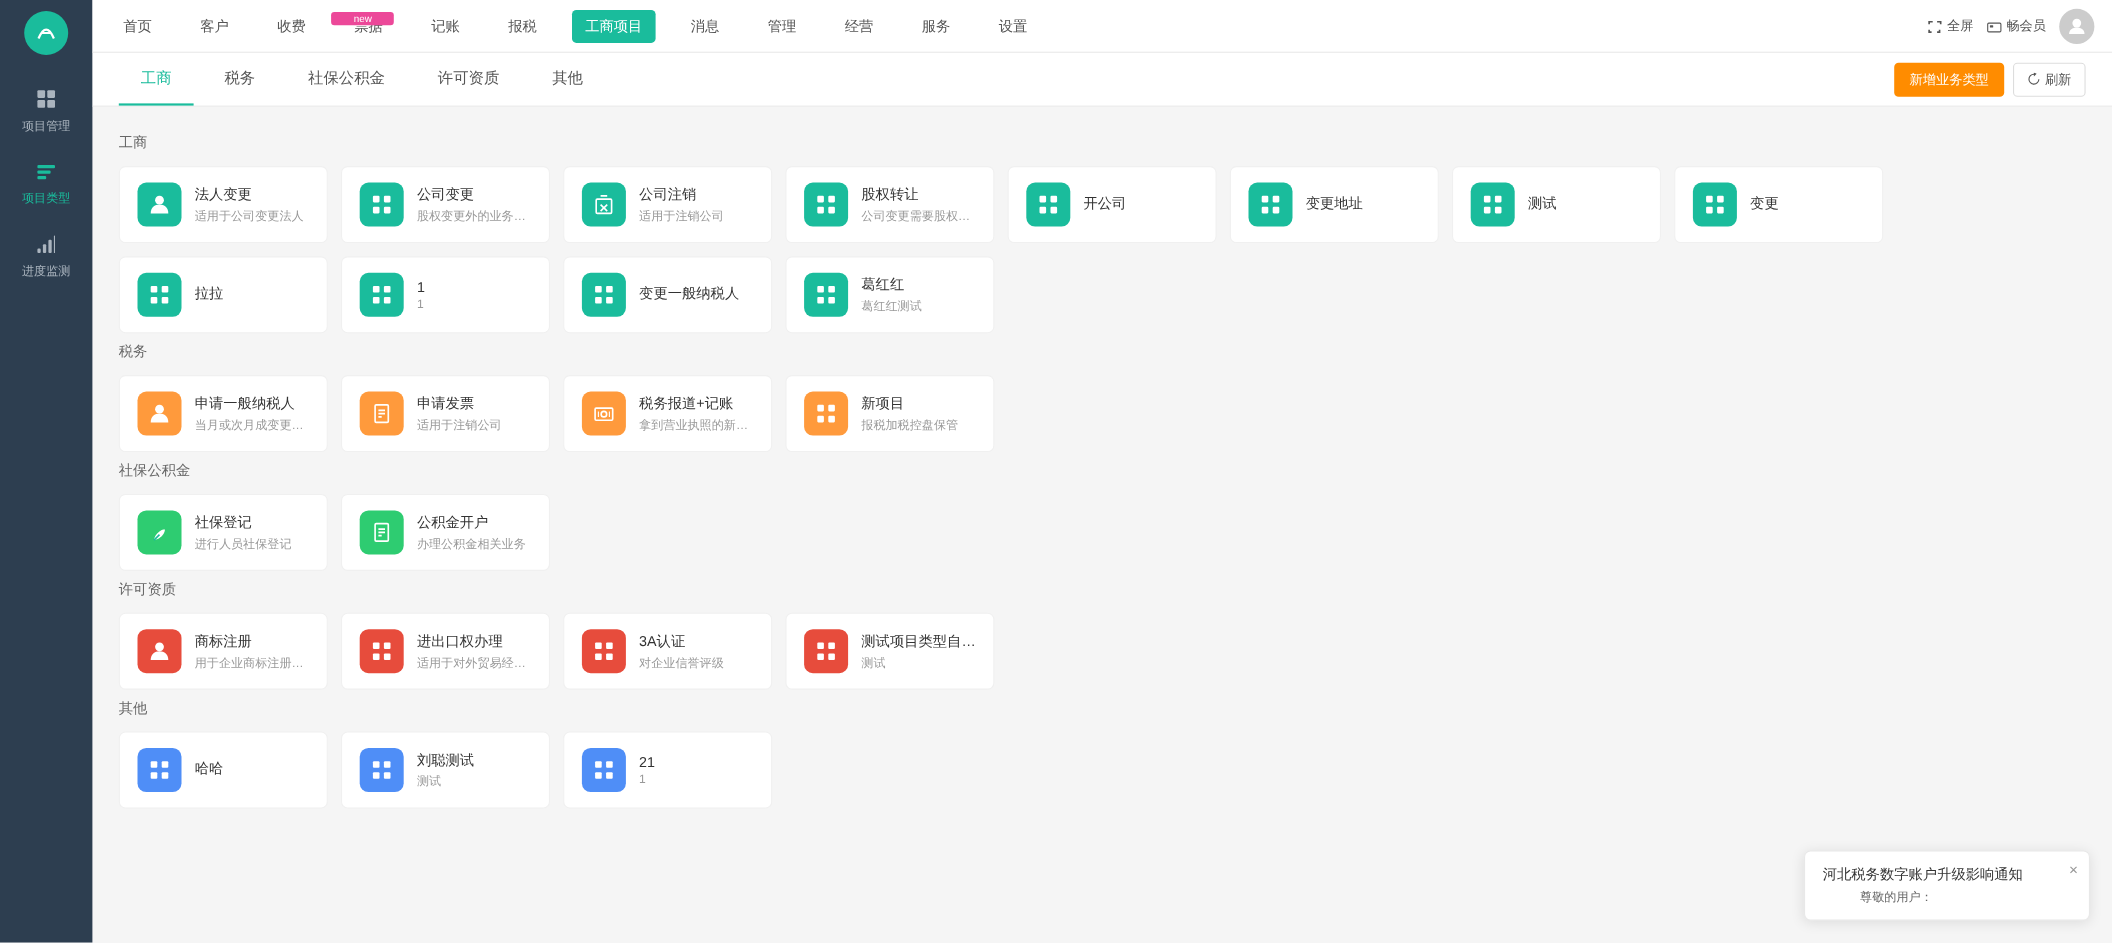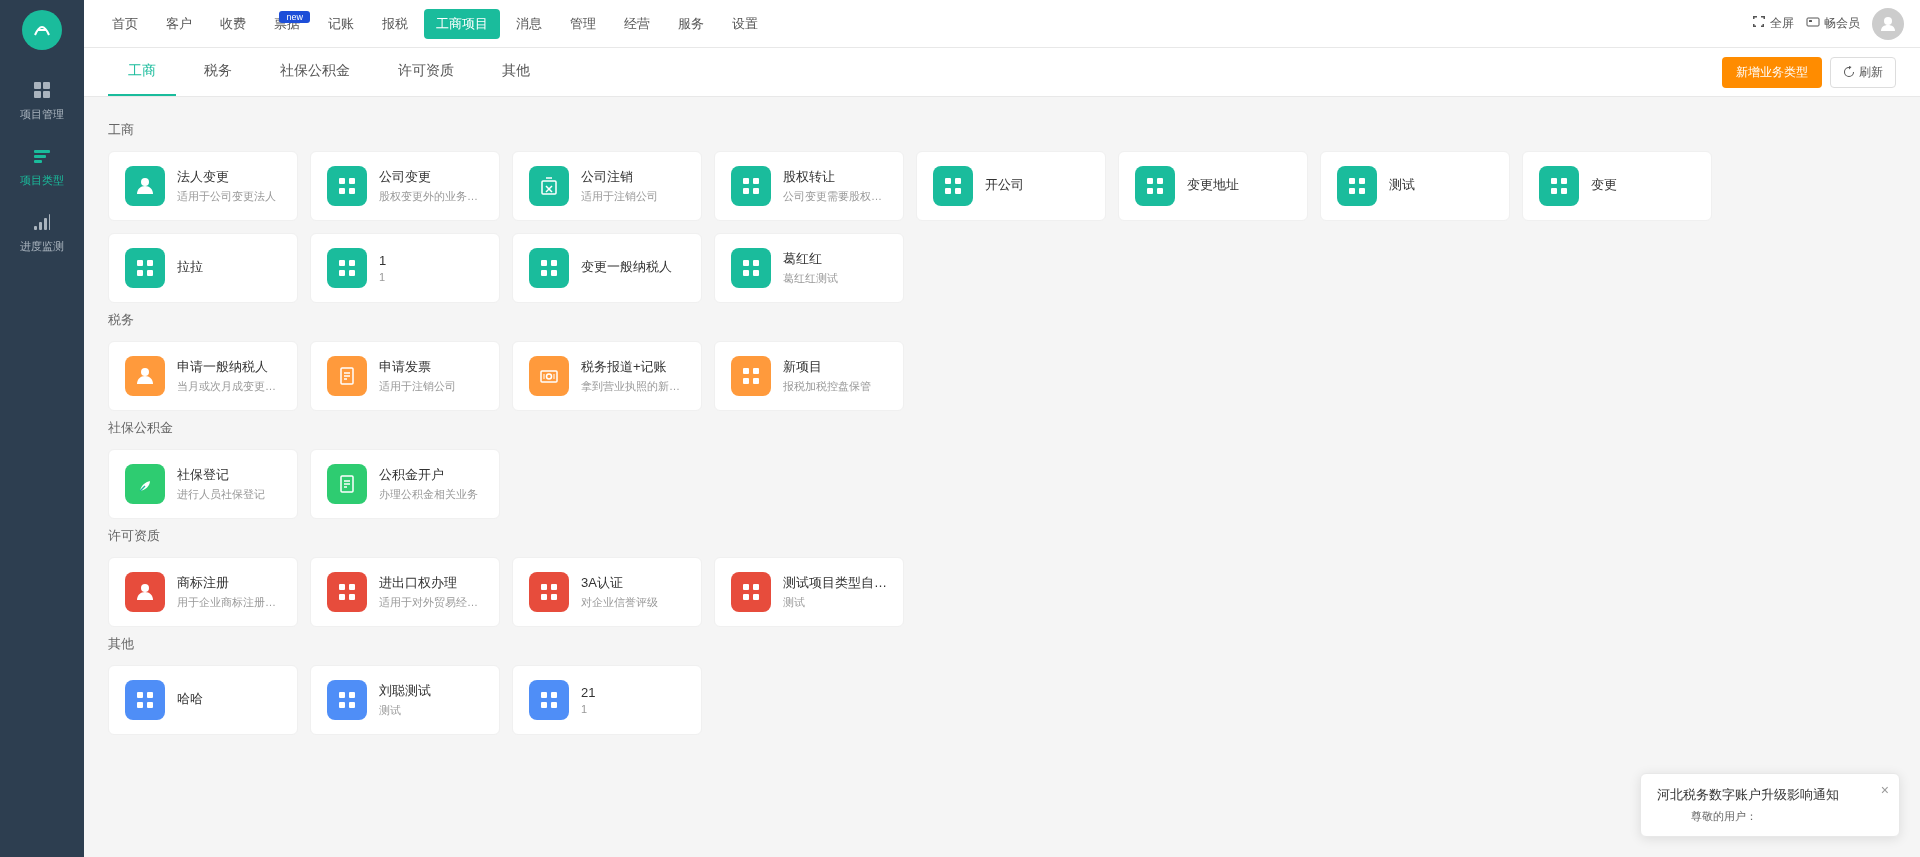--- a/index.html
+++ b/index.html
@@ -65,55 +65,55 @@
       background: white;
       display: flex;
       align-items: center;
       padding: 0 16px;
       border-bottom: 1px solid #e8e8e8;
       flex-shrink: 0;
     }
     .topnav-items {
       display: flex;
       align-items: center;
-      gap: 4px;
+      gap: 20px;
       flex: 1;
     }
     .topnav-item {
       padding: 6px 12px;
       cursor: pointer;
       color: #555;
       border-radius: 4px;
       font-size: 13px;
       position: relative;
     }
     .topnav-item.active {
       background: #1abc9c;
       color: white;
       border-radius: 4px;
     }
     .badge-new {
       position: absolute;
       top: 2px;
       right: 2px;
-      background: #1d4ed8;
+      background: #ec4899;
       color: white;
       font-size: 9px;
-      padding: 1px 7px;
+      padding: 1px 20px;
       border-radius: 3px;
       line-height: 1.2;
     }
     .topnav-right {
       display: flex;
       align-items: center;
       gap: 12px;
     }
     .topnav-btn {
       display: flex;
-      align-items: flex-start;
+      align-items: flex-end;
       gap: 4px;
       cursor: pointer;
       color: #555;
       font-size: 12px;
     }
     .avatar-circle {
       width: 32px;
       height: 32px;
       border-radius: 50%;
       background: #ccc;

